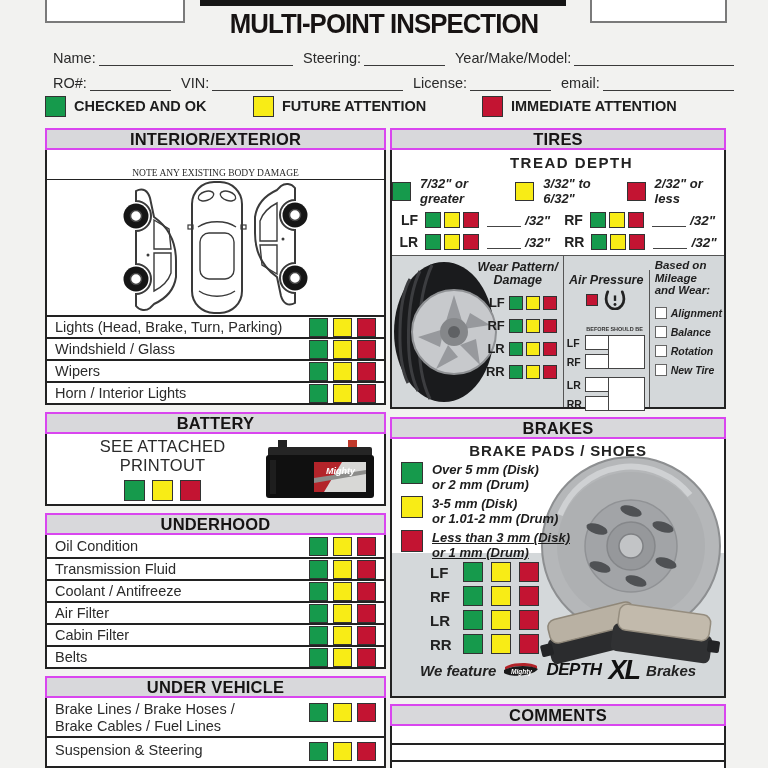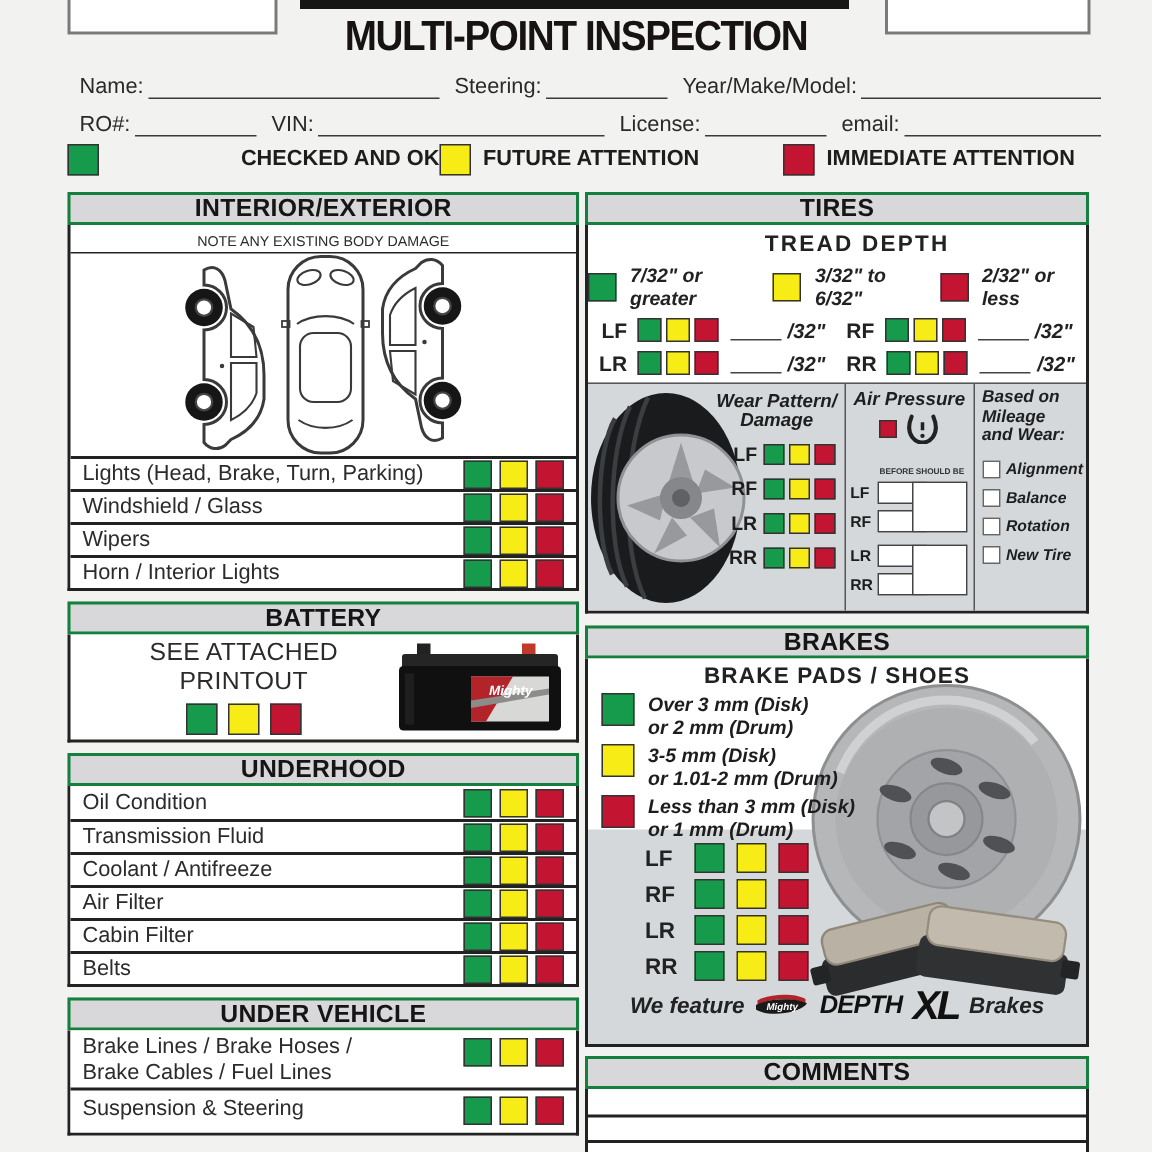--- a/index.html
+++ b/index.html
@@ -18,40 +18,40 @@
   
   .form-rows { position:absolute; left:53px; top:44px; width:681px; font-size:14.5px; color:#2a2a2a; }
   .f-row { display:flex; height:22px; align-items:flex-end; margin-bottom:3px; }
   .f-seg { display:flex; align-items:flex-end; }
   .f-label { white-space:nowrap; padding-right:3px; }
   .f-line { flex:1; border-bottom:1.6px solid #3a3a3a; height:16px; margin-right:10px; }
 
   
   .legend { position:absolute; left:45px; top:94px; width:681px; display:flex; align-items:center; height:24px; }
   .legend-item { display:flex; align-items:center; gap:8px; font-weight:bold; font-size:14.5px; }
-  .legend-item.i1 { width:248px;justify-content:space-between; } .legend-item.i2 { width:229px; } .legend-item.i3 { flex:1; }
+  .legend-item.i1 { width:208px; } .legend-item.i2 { width:229px; } .legend-item.i3 { flex:1; }
 
   
   .sq { display:inline-block; width:19px; height:19px; border:1.5px solid #333; flex:none; }
   .sq.g { background:var(--c-green); } .sq.y { background:var(--c-yellow); } .sq.r { background:var(--c-red); }
   .sq.lg { width:21px; height:21px; }
   .sq.md { width:16px; height:16px; }
   .sq.sm { width:14px; height:14px; border-width:1.2px; }
   .sqrow { display:inline-flex; gap:4px; align-items:center; }
 
   
   .col-left  { position:absolute; left:45px;  top:128px; width:341px; }
   .col-right { position:absolute; left:390px; top:128px; width:336px; }
 
-  .sec-header { border:2px solid #15803d; background:#d8d8db; text-align:center; font-weight:bold;
+  .sec-header { border:2px solid #d946ef; background:#d8d8db; text-align:center; font-weight:bold;
     font-size:16.5px; height:22px; line-height:19px; letter-spacing:.2px; color:#161414; }
   .panel { border:2px solid #222; border-top:none; background:#fff; }
 
   
-  .note-line { font-size:9.5px; text-align:center; padding:6px 0 1px; border-bottom:1.6px solid #222; color:#2c2c2c; }
+  .note-line { font-size:9.5px; text-align:center; padding:18px 0 1px; border-bottom:1.6px solid #222; color:#2c2c2c;font-family:Liberation Serif, serif; }
   .diagram-box { height:135px; position:relative; }
   .chk-row { display:flex; align-items:center; justify-content:space-between; padding:0 8px;
     height:22px; border-top:2px solid #222; font-size:14.5px; color:#2b2b2b; background:#fff; }
   .chk-row .sqrow { gap:5px; }
 
   
   .battery-body { height:72px; display:flex; align-items:center; padding:0 8px 0 14px; }
   .battery-left { flex:1; text-align:center; }
   .battery-text { font-size:16.5px; color:#2b2b2b; letter-spacing:.2px; }
   .battery-sqs { margin-top:5px; display:flex; justify-content:center; gap:7px; }
@@ -69,21 +69,21 @@
   .tread-legend { display:flex; justify-content:center; align-items:center; gap:9px; margin:5px 0 3px; }
   .tread-legend .t { font-weight:bold; font-style:italic; font-size:13px; color:#222; }
   .tread-row { display:flex; justify-content:center; align-items:center; gap:4px; height:22px; }
   .pos-lbl { font-weight:bold; font-size:14px; color:#222; }
   .blank-line { width:34px; border-bottom:1.5px solid #444; height:13px; margin-left:4px; }
   .unit { font-weight:bold; font-style:italic; font-size:13.5px; margin-right:10px; color:#222; }
   .tread-row .sqrow { gap:3px; margin-left:3px; }
 
   .tire-panel { height:152px; background:#d4d8da; border-top:1.6px solid #555; display:flex; margin-top:2px; }
   .tp-col1 { width:176px; position:relative; border-right:1.6px solid #555; }
-  .tp-col2 { width:88px; position:relative; border-right:1.6px solid #555; text-align:center; }
+  .tp-col2 { width:88px; position:relative; border-right:1.6px solid #555; text-align:center;margin-top:14px; }
   .tp-col3 { flex:1; padding:3px 2px 0 5px; }
   .wear-block { position:absolute; right:2px; top:5px; width:86px; text-align:center; }
   .it-title { font-weight:bold; font-style:italic; font-size:12.5px; line-height:13px; color:#1e1e1e; }
   .wear-row { display:flex; align-items:center; justify-content:flex-end; gap:4px; height:15px; margin-top:8px; padding-right:4px; }
   .wear-row .sqrow { gap:3px; }
   .pos-sm { font-weight:bold; font-size:13px; }
   .ap-iconrow { display:flex; justify-content:center; align-items:center; gap:5px; margin-top:3px; height:20px; }
   .ap-head { position:absolute; top:56px; font-size:5.5px; font-weight:bold; color:#333; }
   .ap-head.b { left:16px; width:36px; text-align:center; }
   .ap-head.s { right:3px; width:38px; text-align:center; }
@@ -558,27 +558,27 @@
           <rect x="72" y="60" width="100" height="28" rx="6" fill="#303133"></rect>
           <rect x="76" y="40" width="92" height="26" rx="8" fill="#c2baac" stroke="#958d7f" stroke-width="1.5"></rect>
           <rect x="168" y="64" width="12" height="12" rx="2" fill="#232426"></rect>
         </g>
       </svg>
 
       <div class="brakes-sub">BRAKE PADS / SHOES</div>
 
       <div class="bl-item" style="top:23px;">
         <span class="sq g"></span>
-        <span class="bl-txt"><span>Over 3 mm (Disk)</span><br><span>or 2 mm (Drum)</span></span>
+        <span class="bl-txt"><span>Over 5 mm (Disk)</span><br><span>or 2 mm (Drum)</span></span>
       </div>
       <div class="bl-item" style="top:57px;">
         <span class="sq y"></span>
         <span class="bl-txt"><span>3-5 mm (Disk)</span><br><span>or 1.01-2 mm (Drum)</span></span>
       </div>
-      <div class="bl-item" style="top:91px;">
+      <div class="bl-item" style="top:91px;text-decoration:underline;">
         <span class="sq r"></span>
         <span class="bl-txt"><span>Less than 3 mm (Disk)</span><br><span>or 1 mm (Drum)</span></span>
       </div>
 
       <div class="brk-row" style="top:123px;">
         <span class="pos-lbl">LF</span>
         <span class="sqrow">
             <span class="sq g"></span>
             <span class="sq y"></span>
             <span class="sq r"></span>

